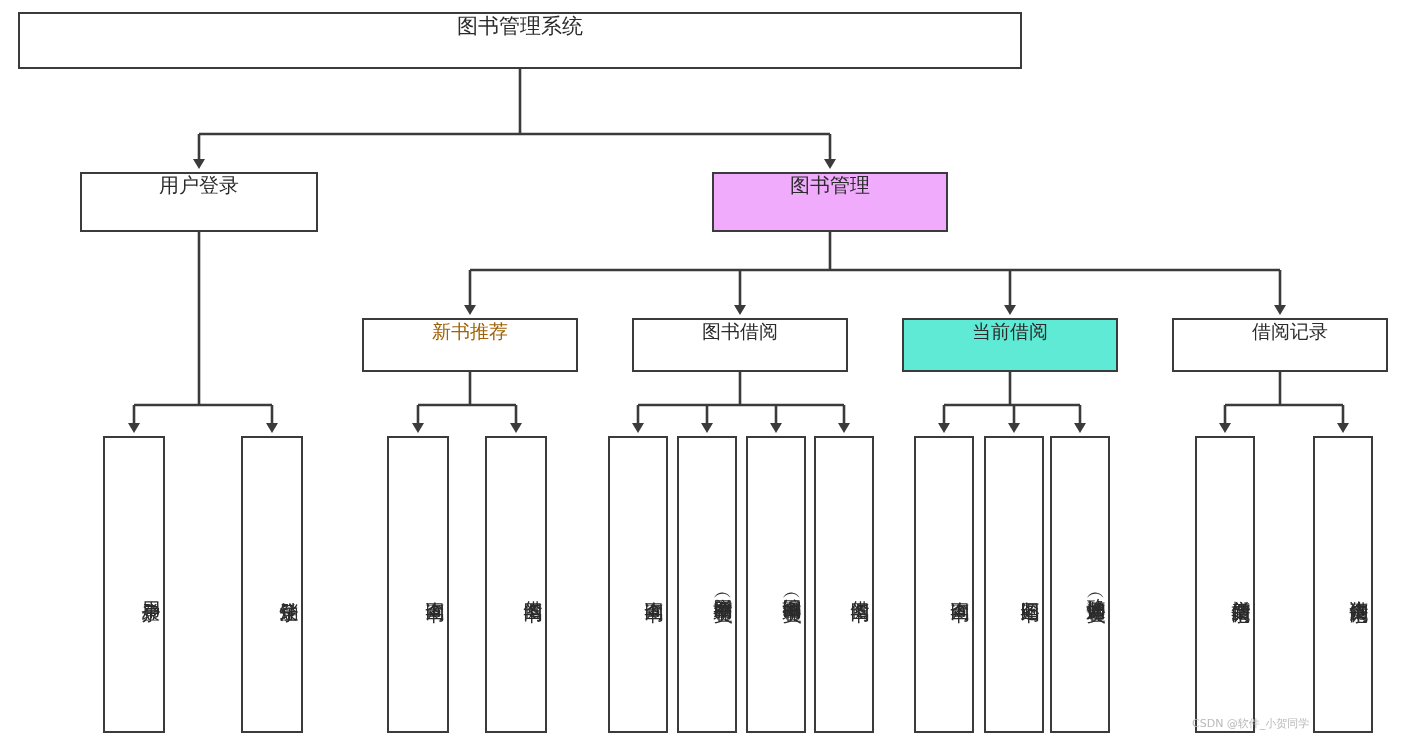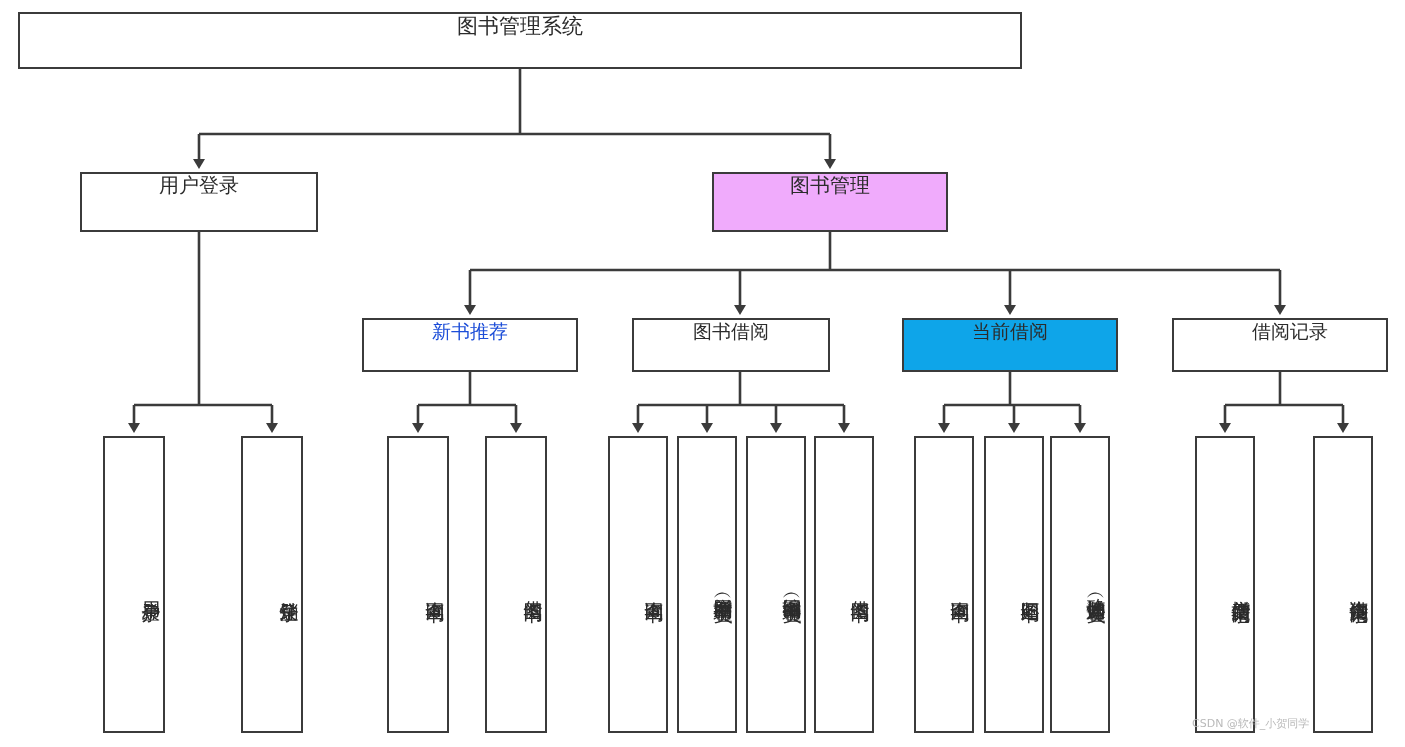--- a/index.html
+++ b/index.html
@@ -130,27 +130,27 @@
     <span class="label">图书管理系统</span>
   </div>
 
   <div class="node horizontal lvl2" style="left: 80px; top: 172px; width: 238px; height: 60px; border-color: rgb(59, 59, 59); background: rgb(255, 255, 255); color: rgb(43, 43, 43);">
     <span class="label">用户登录</span>
   </div>
   <div class="node horizontal lvl2" style="left: 712px; top: 172px; width: 236px; height: 60px; border-color: rgb(59, 59, 59); background: #f0abfc; color: rgb(43, 43, 43);">
     <span class="label">图书管理</span>
   </div>
 
-  <div class="node horizontal lvl3" style="left: 362px; top: 318px; width: 216px; height: 54px; border-color: rgb(59, 59, 59); background: rgb(255, 255, 255); color: #1d4ed8;">
+  <div class="node horizontal lvl3" style="left: 362px; top: 318px; width: 216px; height: 54px; border-color: rgb(59, 59, 59); background: rgb(255, 255, 255); color: #a16207;">
     <span class="label">新书推荐</span>
   </div>
-  <div class="node horizontal lvl3" style="left: 632px; top: 318px; width: 198px; height: 54px; border-color: rgb(59, 59, 59); background: rgb(255, 255, 255); color: rgb(43, 43, 43);">
+  <div class="node horizontal lvl3" style="left: 632px; top: 318px; width: 216px; height: 54px; border-color: rgb(59, 59, 59); background: rgb(255, 255, 255); color: rgb(43, 43, 43);">
     <span class="label">图书借阅</span>
   </div>
-  <div class="node horizontal lvl3" style="left: 902px; top: 318px; width: 216px; height: 54px; border-color: rgb(59, 59, 59); background: #0ea5e9; color: rgb(43, 43, 43);">
+  <div class="node horizontal lvl3" style="left: 902px; top: 318px; width: 216px; height: 54px; border-color: rgb(59, 59, 59); background: #5eead4; color: rgb(43, 43, 43);">
     <span class="label">当前借阅</span>
   </div>
   <div class="node horizontal lvl3" style="left: 1172px; top: 318px; width: 216px; height: 54px; border-color: rgb(59, 59, 59); background: rgb(255, 255, 255); color: rgb(43, 43, 43); padding-left: 20px;">
     <span class="label">借阅记录</span>
   </div>
 
   <div class="node vertical leaf" style="left: 103px; top: 436px; width: 62px; height: 297px; border-color: rgb(59, 59, 59); background: rgb(255, 255, 255); color: rgb(43, 43, 43);">
     <span class="label">用户登录</span>
   </div>
   <div class="node vertical leaf" style="left: 241px; top: 436px; width: 62px; height: 297px; border-color: rgb(59, 59, 59); background: rgb(255, 255, 255); color: rgb(43, 43, 43);">

